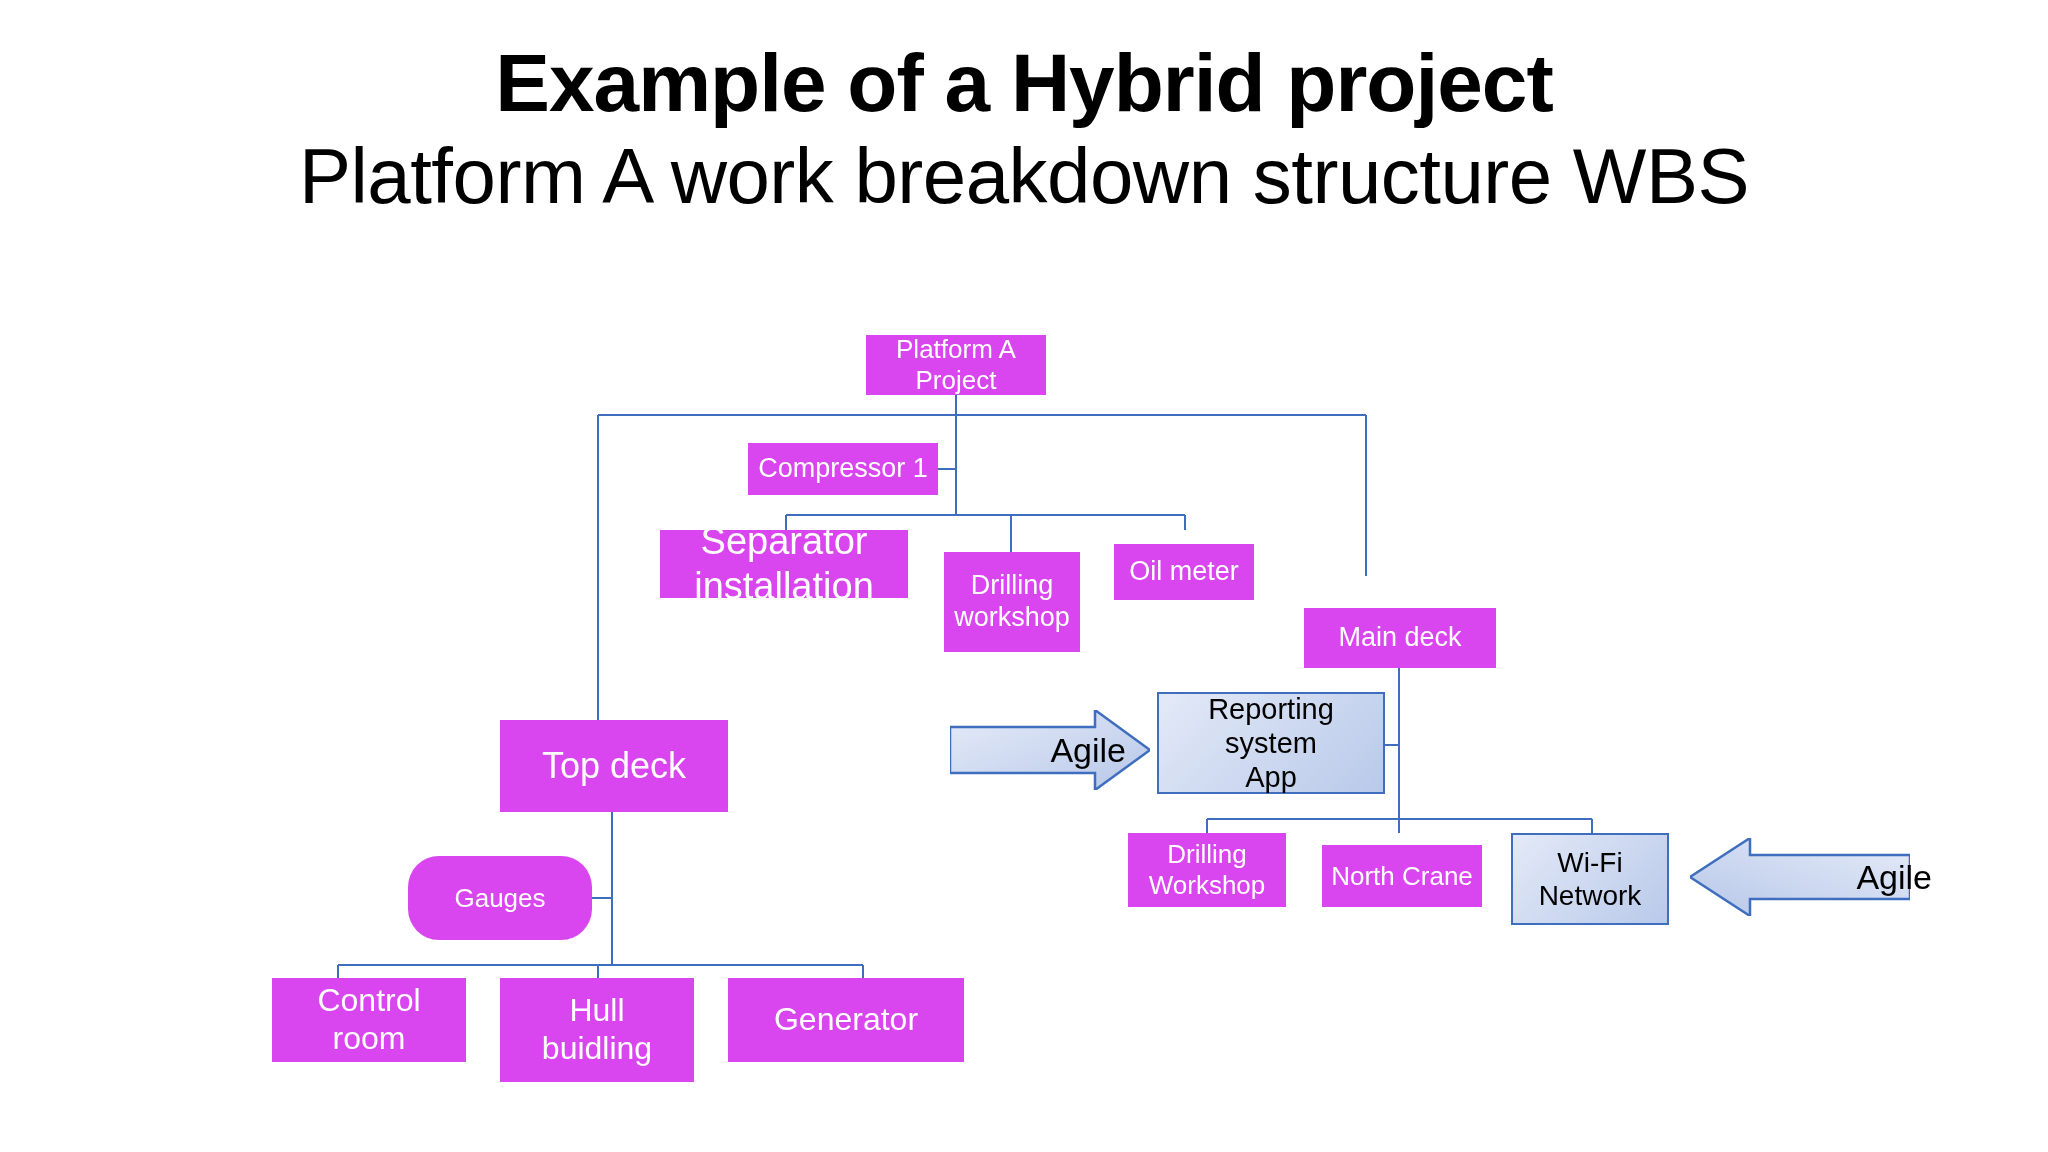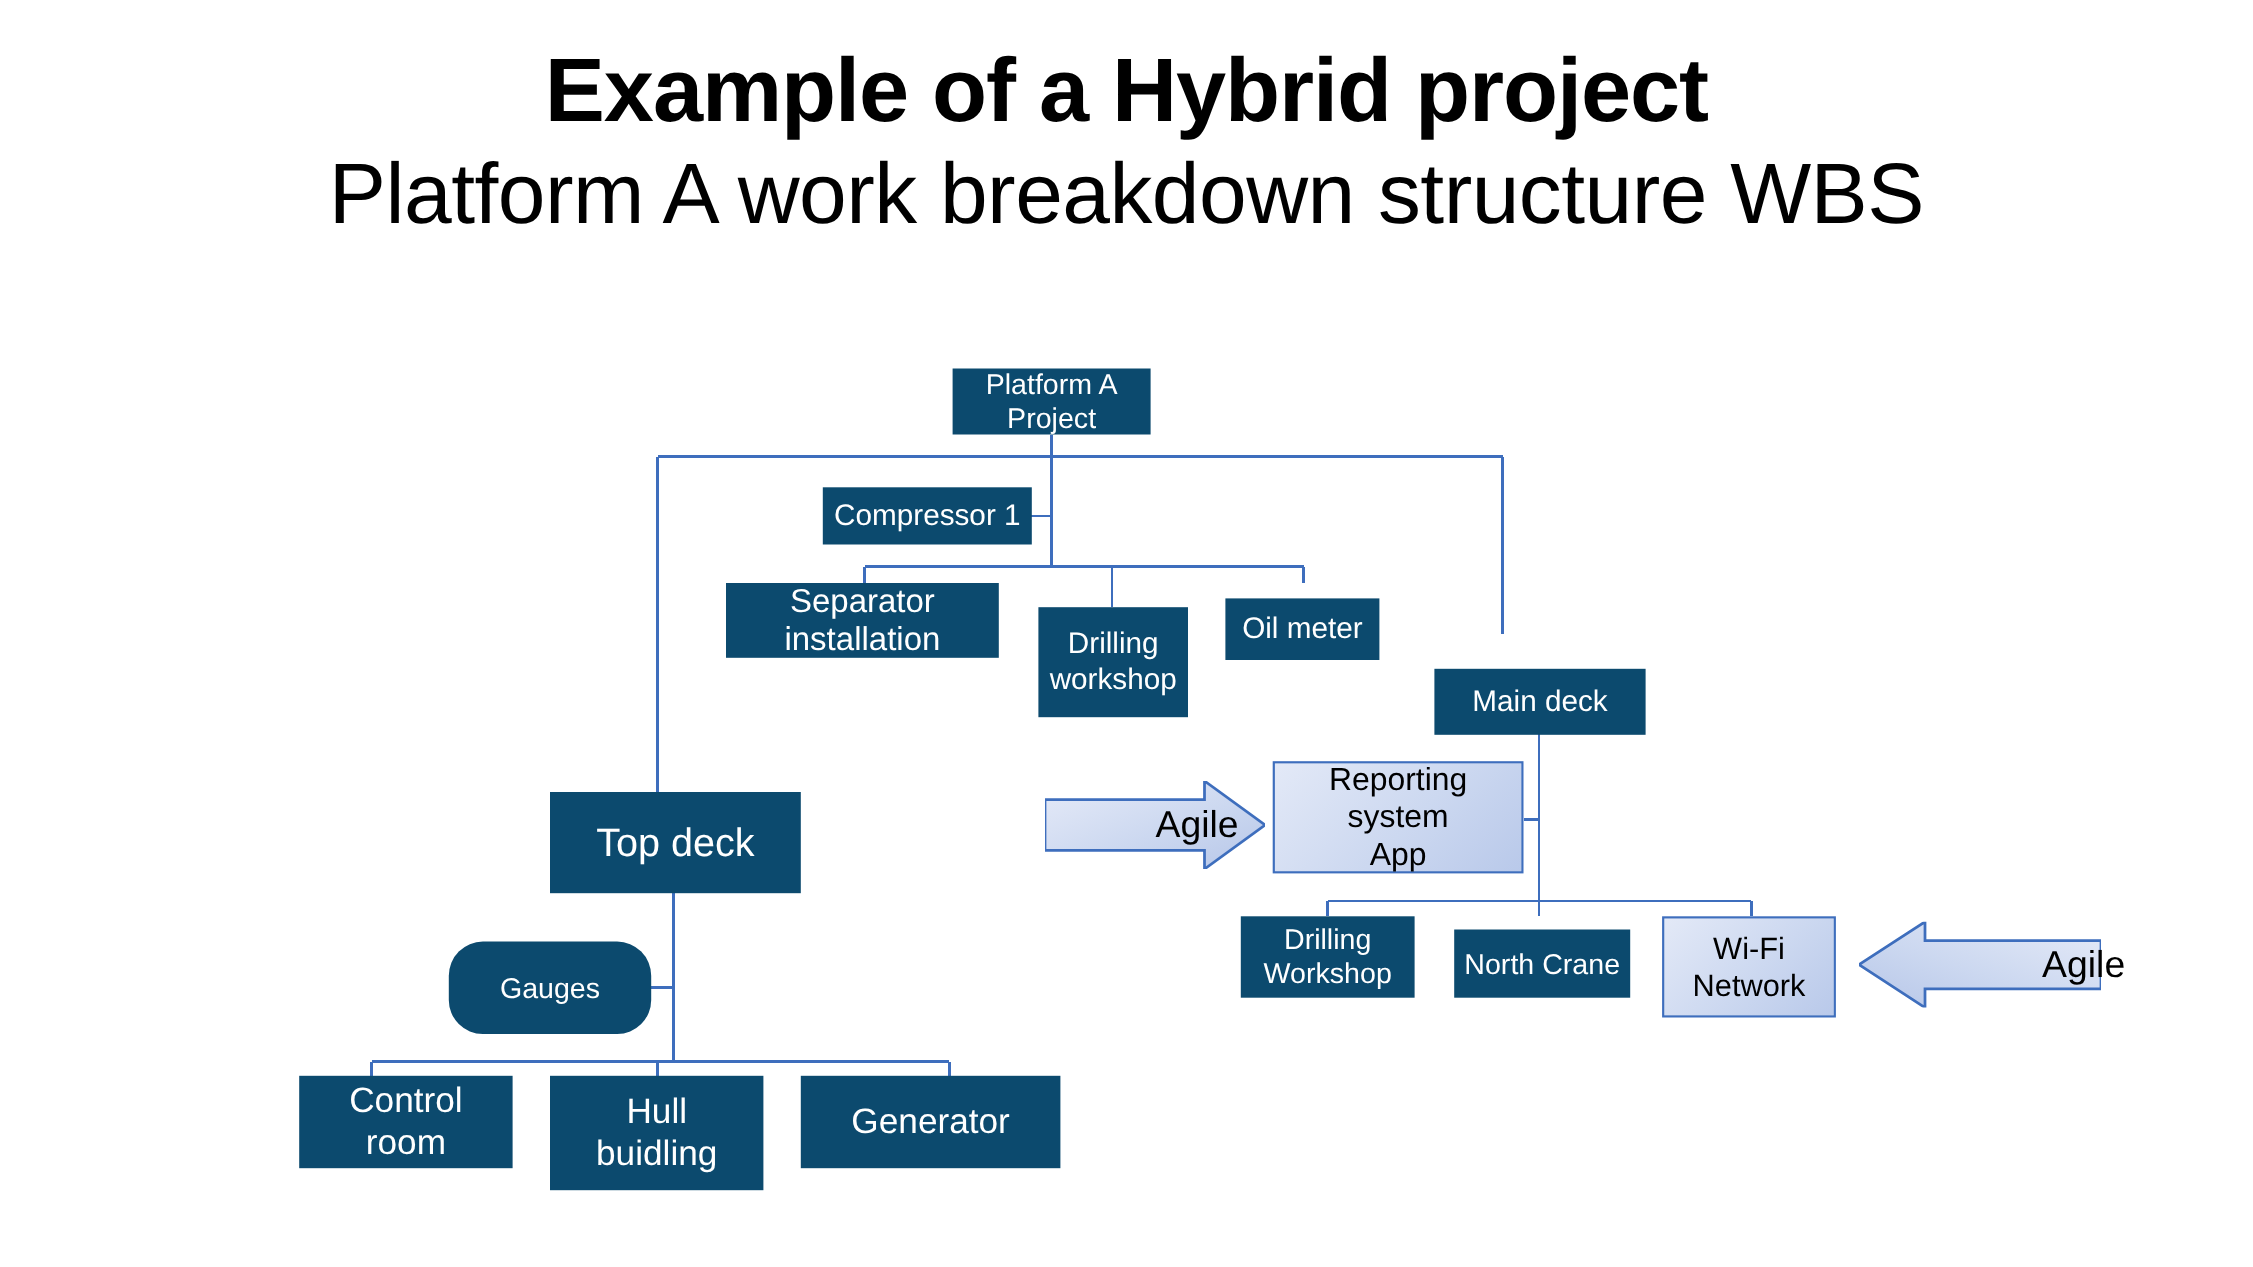--- a/index.html
+++ b/index.html
@@ -67,21 +67,21 @@
     align-items: center;
     justify-content: center;
     text-align: center;
     color: #ffffff;
     background: #3E6EBD;
     line-height: 1.18;
     padding: 2px 6px;
     white-space: pre-line;
   }
   .node.solid {
-    background: #0c4a6e;
+    background: #d946ef;
     color: #ffffff;
   }
   .node.gradient {
     background: linear-gradient(135deg, #e3e9f7 0%, #ccd8f0 55%, #b9c9ea 100%);
     color: #000000;
     border: 2px solid #3E6EBD;
   }
 
   
   .agile-arrow {
@@ -152,21 +152,21 @@
       <line x1="1399" y1="819" x2="1399" y2="833"></line>
       <line x1="1592" y1="819" x2="1592" y2="833"></line>
     </g>
   </svg>
 
   <div class="node solid" style="left:866px; top:335px; width:180px; height:60px; font-size:26px;">Platform A
 Project</div>
 
   <div class="node solid" style="left:748px; top:443px; width:190px; height:52px; font-size:27px;">Compressor 1</div>
 
-  <div class="node solid" style="left:660px; top:530px; width:248px; height:68px; font-size:30px;">Separator
+  <div class="node solid" style="left:660px; top:530px; width:248px; height:68px; font-size:38px;">Separator
 installation</div>
 
   <div class="node solid" style="left:944px; top:552px; width:136px; height:100px; font-size:27px;">Drilling
 workshop</div>
 
   <div class="node solid" style="left:1114px; top:544px; width:140px; height:56px; font-size:27px;">Oil meter</div>
 
   <div class="node solid" style="left:500px; top:720px; width:228px; height:92px; font-size:36px;">Top deck</div>
 
   <div class="node solid" style="left:408px; top:856px; width:184px; height:84px; font-size:26px;border-radius:31px;">Gauges</div>

